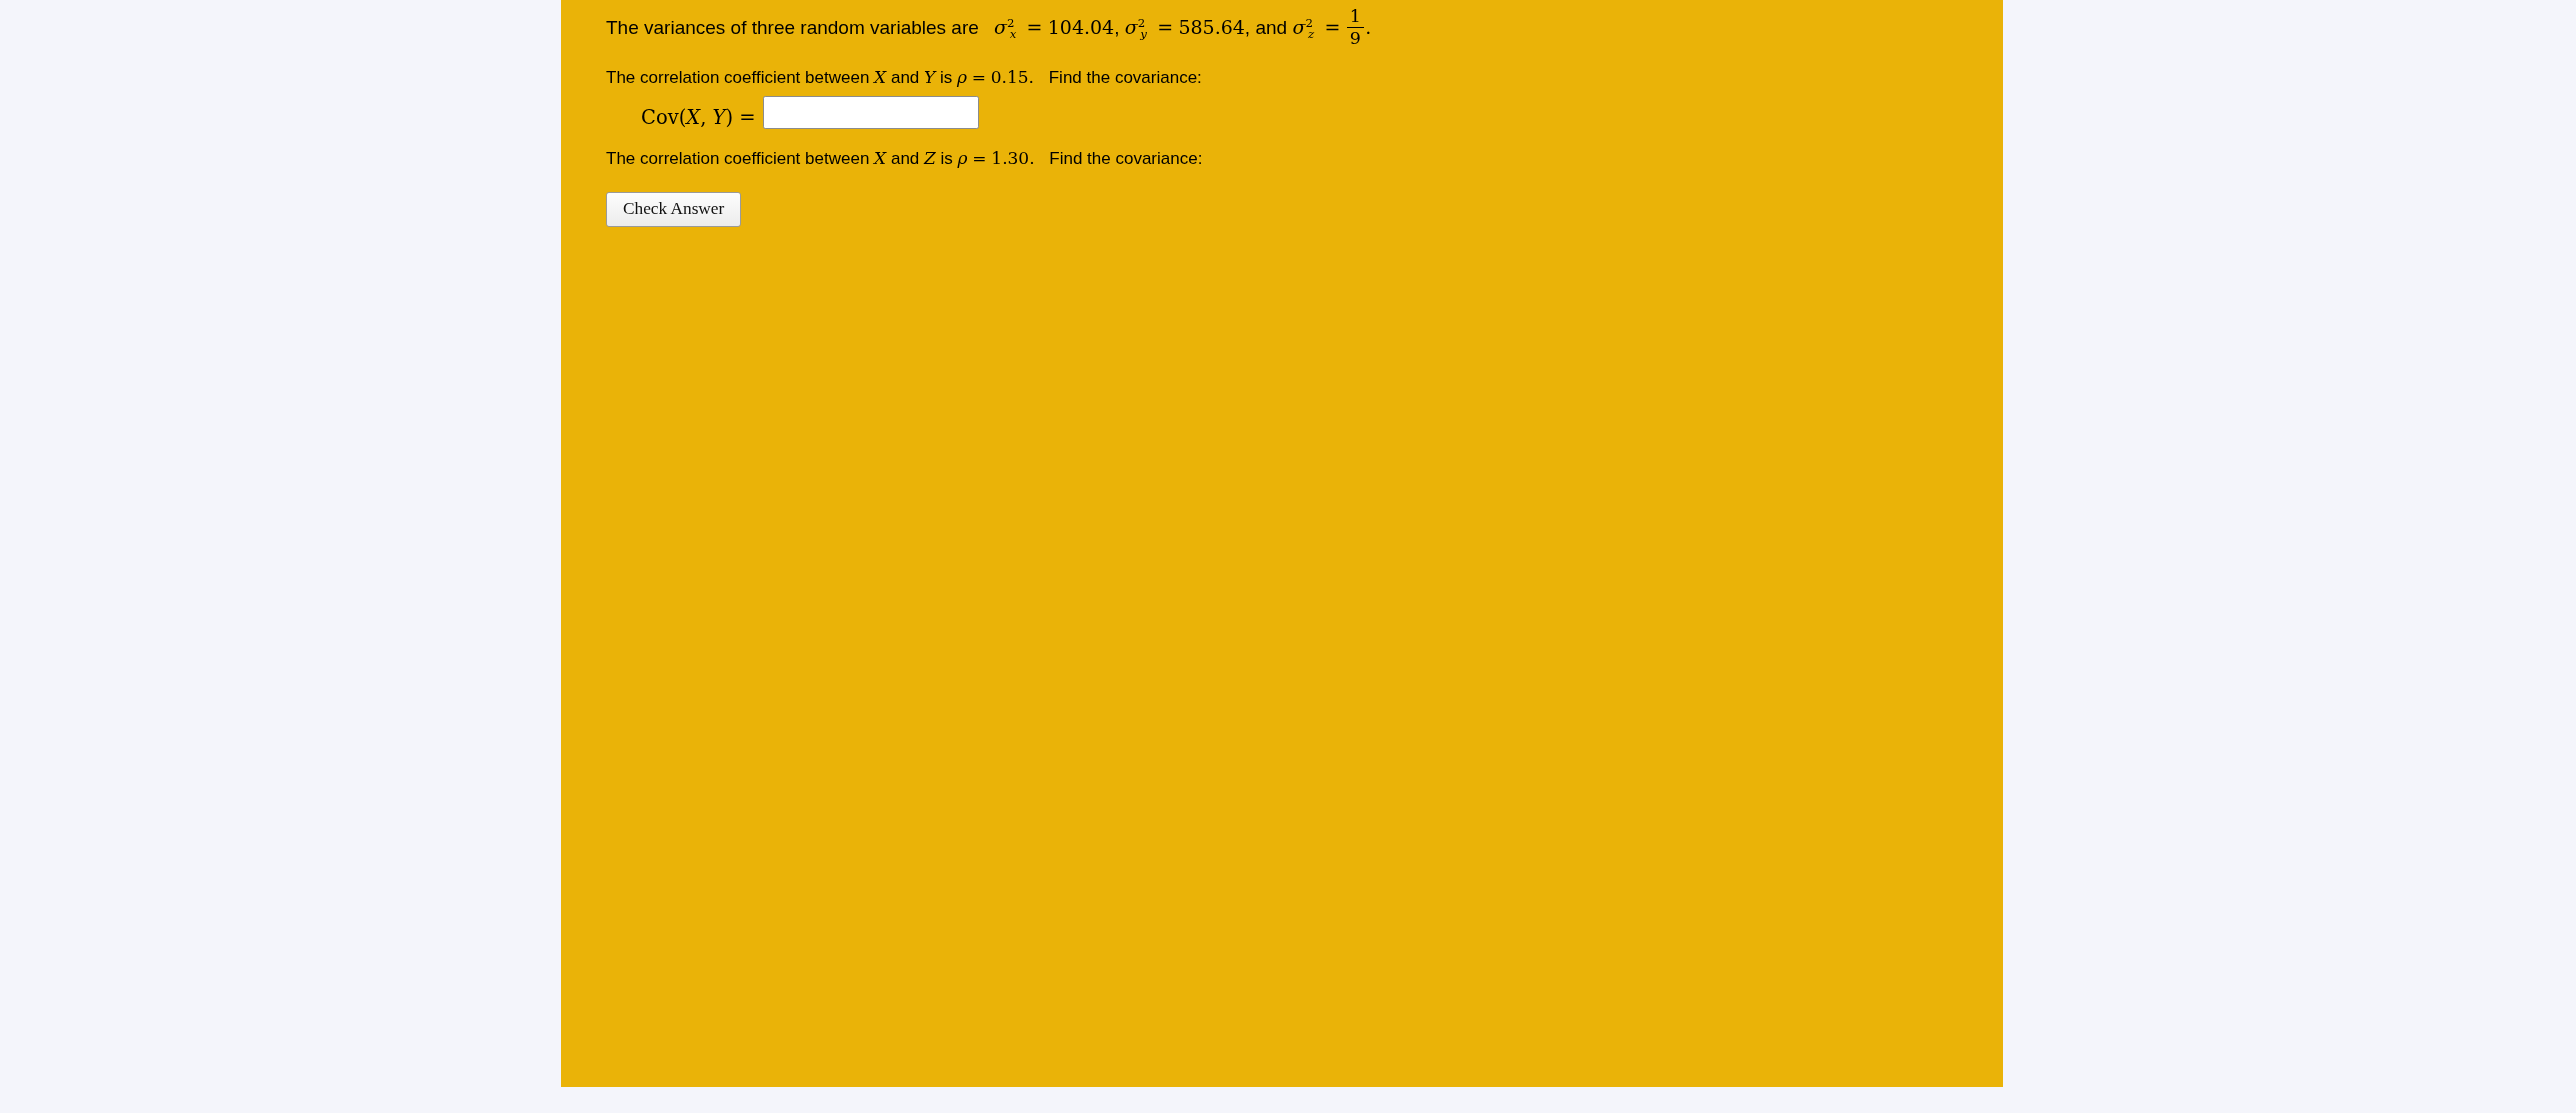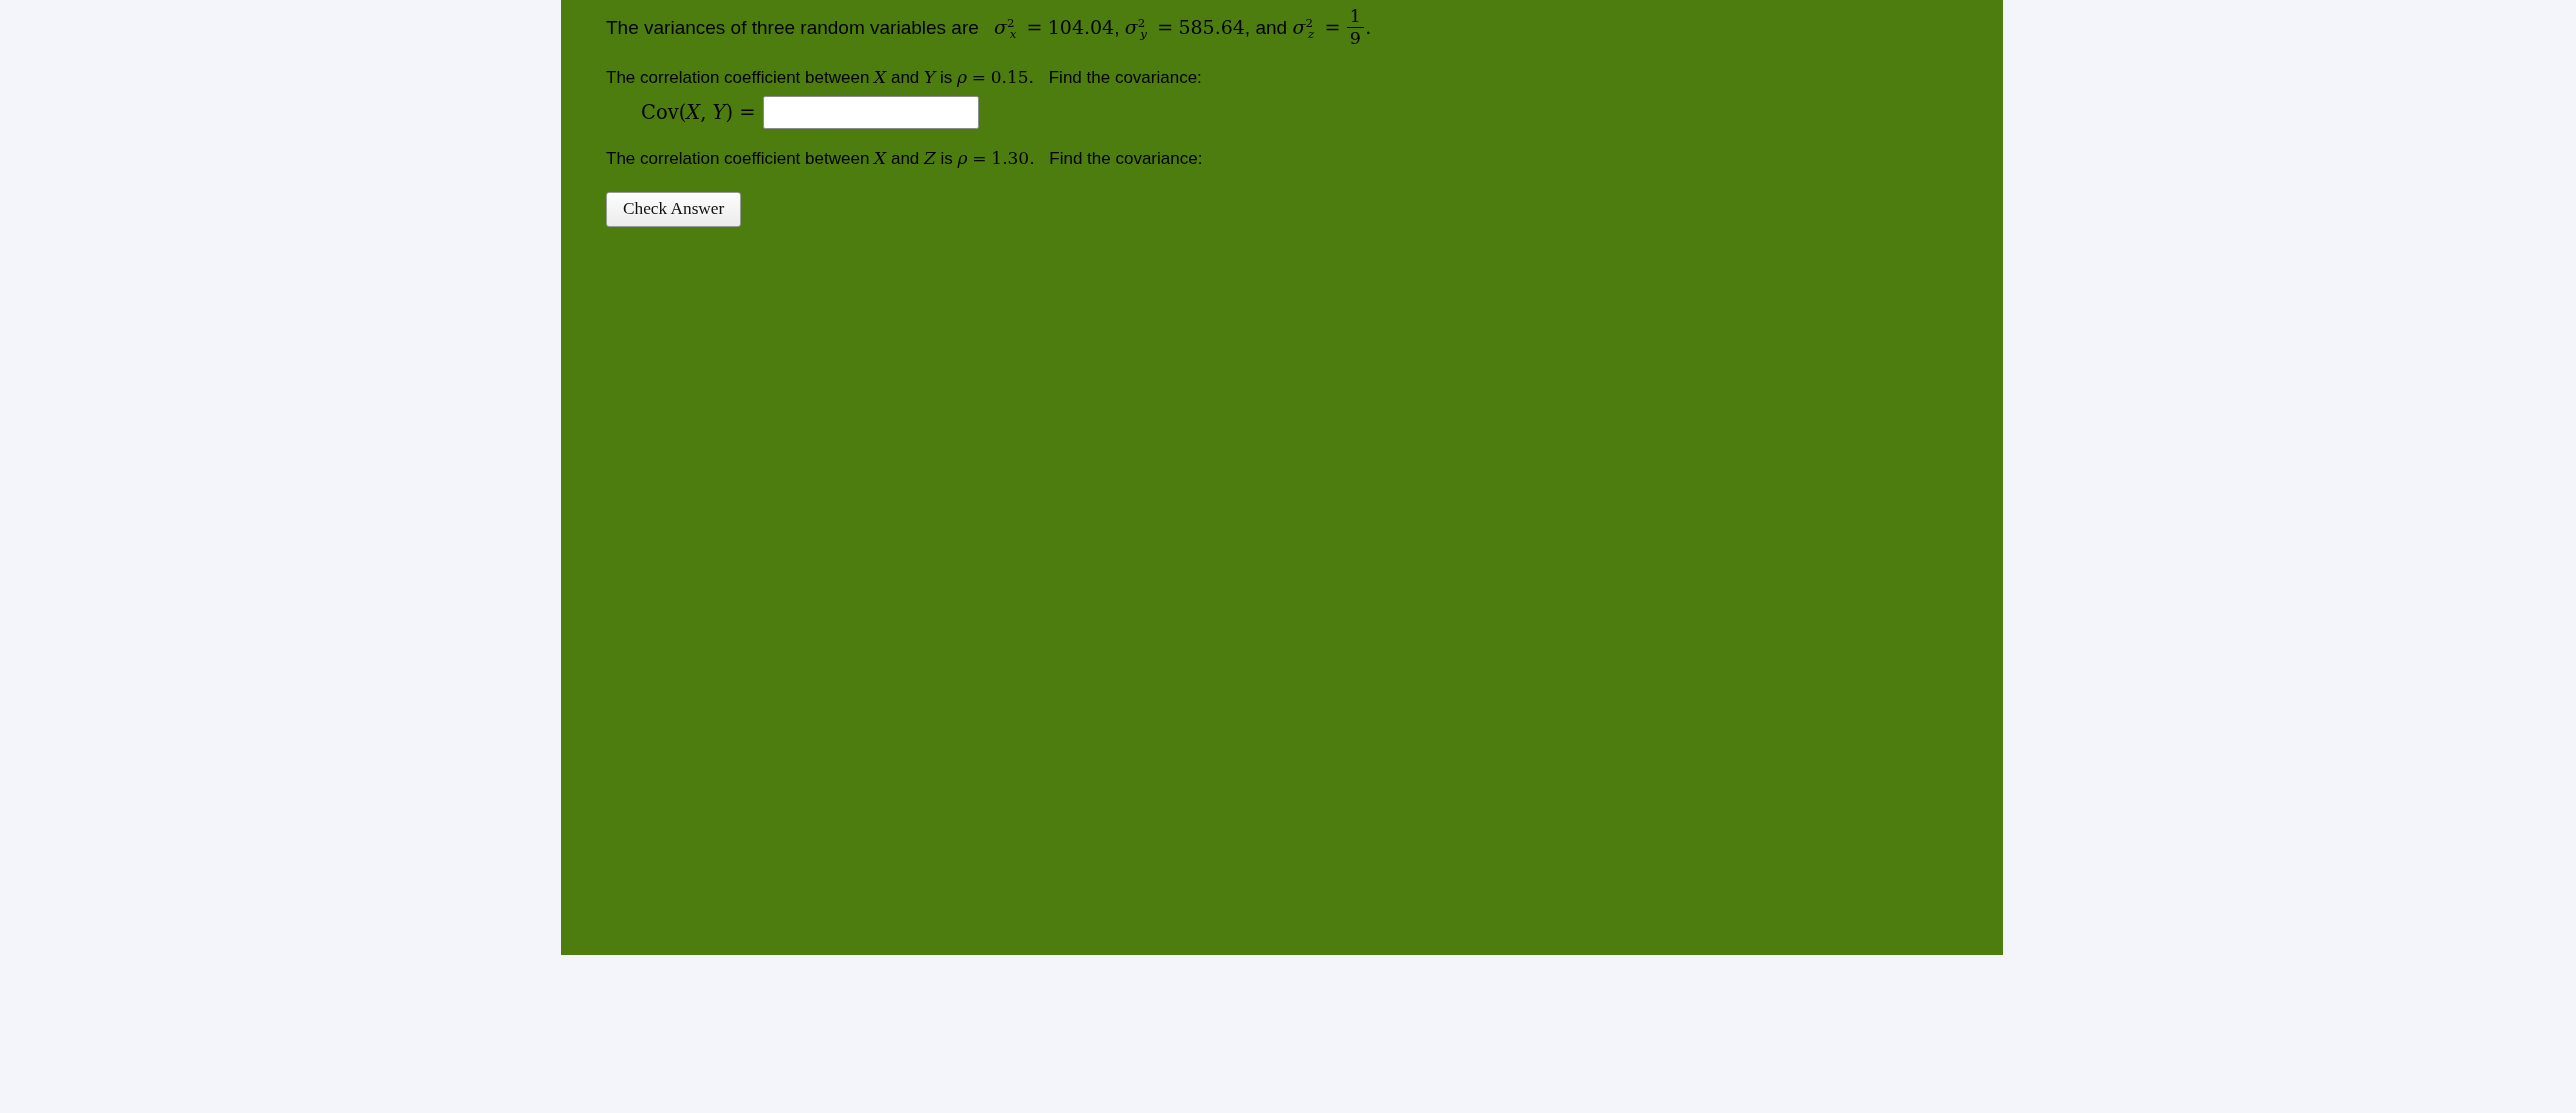--- a/index.html
+++ b/index.html
@@ -11,22 +11,22 @@
   body {
     width: 2576px;
     height: 1113px;
     overflow: hidden;
   }
   .page {
     position: absolute;
     left: 561px;
     top: 0;
     width: 1442px;
-    height: 955px;
-    background: #4d7c0f;
+    height: 1087px;
+    background: #eab308;
     box-sizing: border-box;
   }
   .content {
     position: absolute;
     left: 45px;
     top: 7.2px;
     width: 1298px;
   }
   .stmt {
     font-size: 19px;
@@ -92,21 +92,21 @@
     padding: 0.7px 2.9px 0 2.9px;
   }
   .qline {
     font-size: 17px;
     color: #000;
     margin-bottom: 7.2px;
     white-space: nowrap;
   }
   .answer-row {
     display: flex;
-    align-items: center;
+    align-items: flex-end;
     margin-left: 35px;
     margin-bottom: 19px;
   }
   .cov-label {
     font-size: 19.5px;
     font-family: "DejaVu Serif", serif;
     margin-right: 7.2px;
     white-space: nowrap;
   }
   .ans-input {

